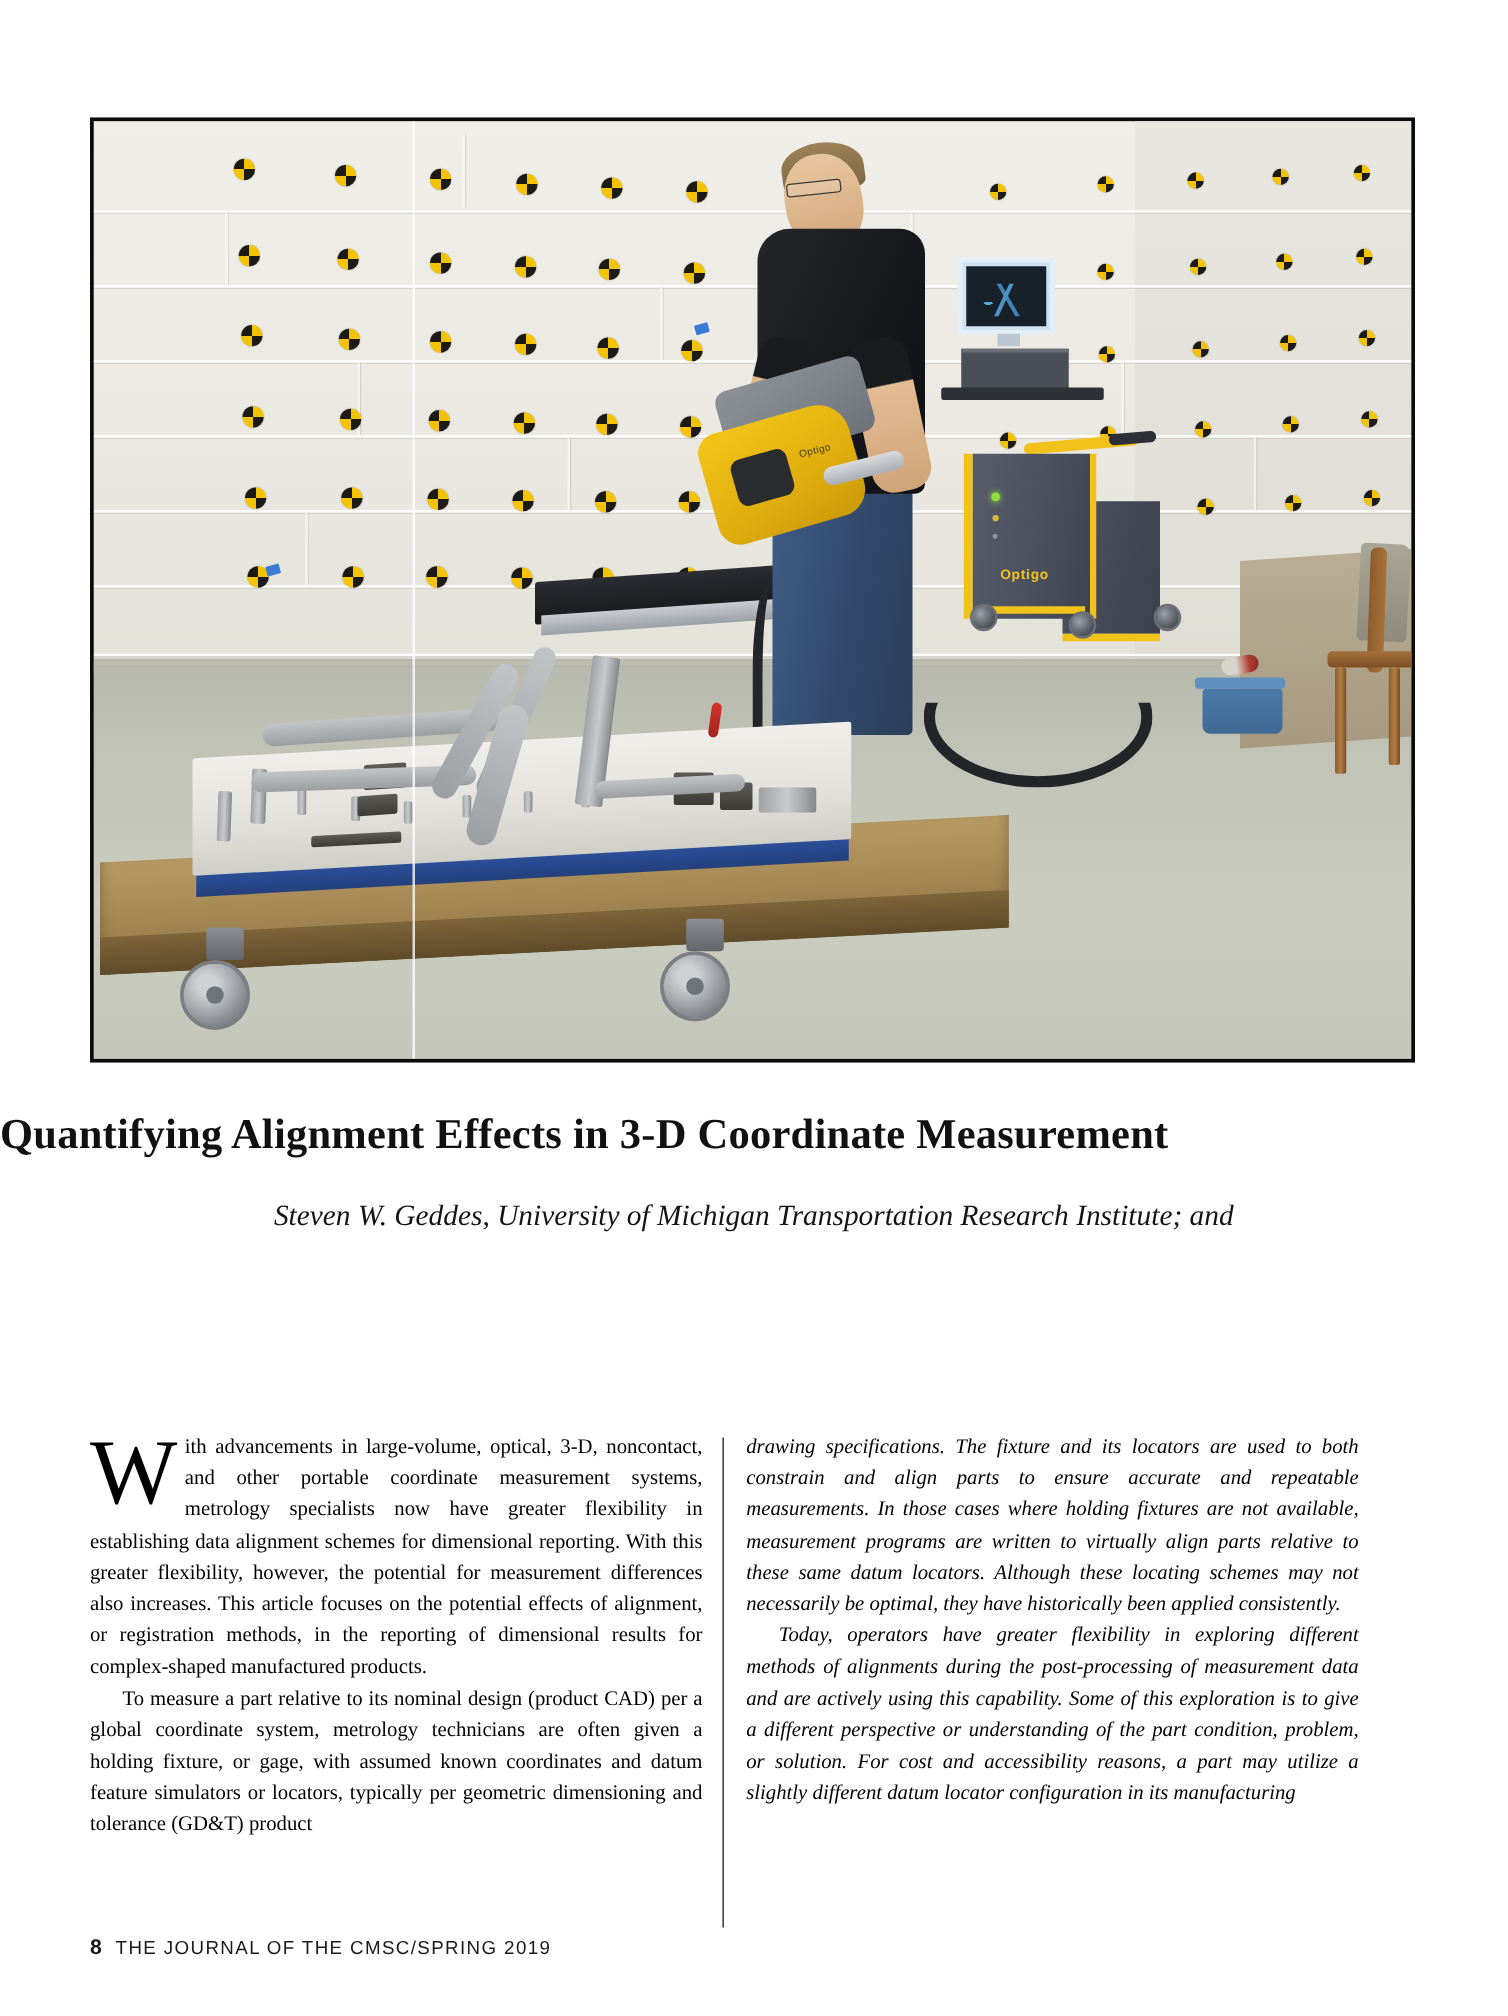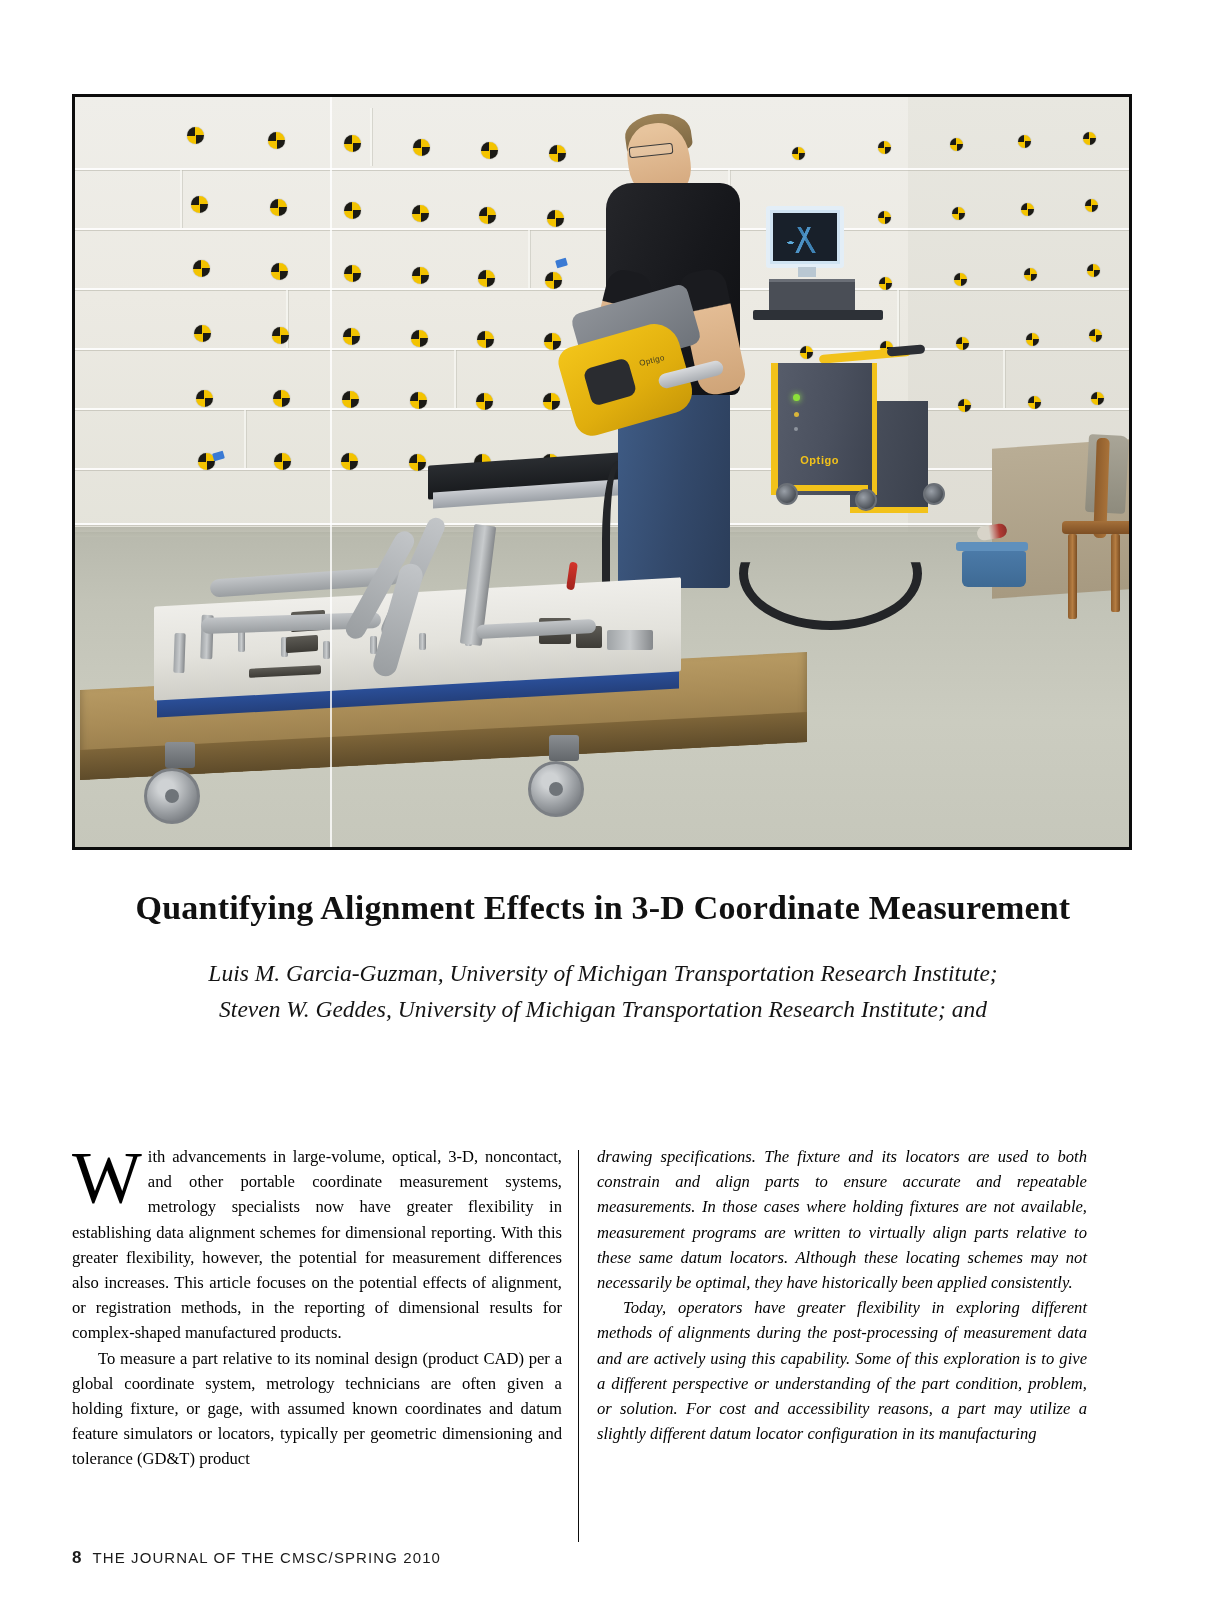--- a/index.html
+++ b/index.html
@@ -585,21 +585,20 @@
     background: linear-gradient(180deg,#8a8e92,#63676b);
     border-radius: 3px;
   }
 
   
   .title {
     position: absolute;
     left: 0;
     top: 866px;
     width: 1206px;
-    text-align: center;
     font-family: "Liberation Serif", serif;
     font-size: 34px;
     letter-spacing: .2px;
     color: #111;
   }
 
   .authors {
     position: absolute;
     left: 88px;
     top: 955px;
@@ -858,35 +857,34 @@
           <div class="hub"></div>
         </div>
 
       <div class="seam"></div>
     </div>
   </div>
 
   <h1 class="title">Quantifying Alignment Effects in 3-D Coordinate Measurement</h1>
 
   <div class="authors">
-    <div>Luis M. Garcia-Guzman, University of Michigan Transportation Research Institute;</div>
     <div>Steven W. Geddes, University of Michigan Transportation Research Institute; and</div>
   </div>
 
   <div class="columns">
     <div class="col-rule"></div>
 
     <div class="col col-left">
       <p><span class="dropcap">W</span><span>ith advancements in large-volume, optical, 3-D, noncontact, and other portable coordinate measurement systems, metrology specialists now have greater flexibility in establishing data alignment schemes for dimensional reporting. With this greater flexibility, however, the potential for measurement differences also increases. This article focuses on the potential effects of alignment, or registration methods, in the reporting of dimensional results for complex-shaped manufactured products.</span></p>
       <p>To measure a part relative to its nominal design (product CAD) per a global coordinate system, metrology technicians are often given a holding fixture, or gage, with assumed known coordinates and datum feature simulators or locators, typically per geometric dimensioning and tolerance (GD&amp;T) product</p>
     </div>
 
     <div class="col col-right">
       <p>drawing specifications. The fixture and its locators are used to both constrain and align parts to ensure accurate and repeatable measurements. In those cases where holding fixtures are not available, measurement programs are written to virtually align parts relative to these same datum locators. Although these locating schemes may not necessarily be optimal, they have historically been applied consistently.</p>
       <p>Today, operators have greater flexibility in exploring different methods of alignments during the post-processing of measurement data and are actively using this capability. Some of this exploration is to give a different perspective or understanding of the part condition, problem, or solution. For cost and accessibility reasons, a part may utilize a slightly different datum locator configuration in its manufacturing</p>
     </div>
   </div>
 
   <div class="footer">
-    <span class="pageno">8</span><span>THE JOURNAL OF THE CMSC/SPRING 2010</span>
+    <span class="pageno">8</span><span>THE JOURNAL OF THE CMSC/SPRING 2019</span>
   </div>
 
 </div>
 
 </body></html>

